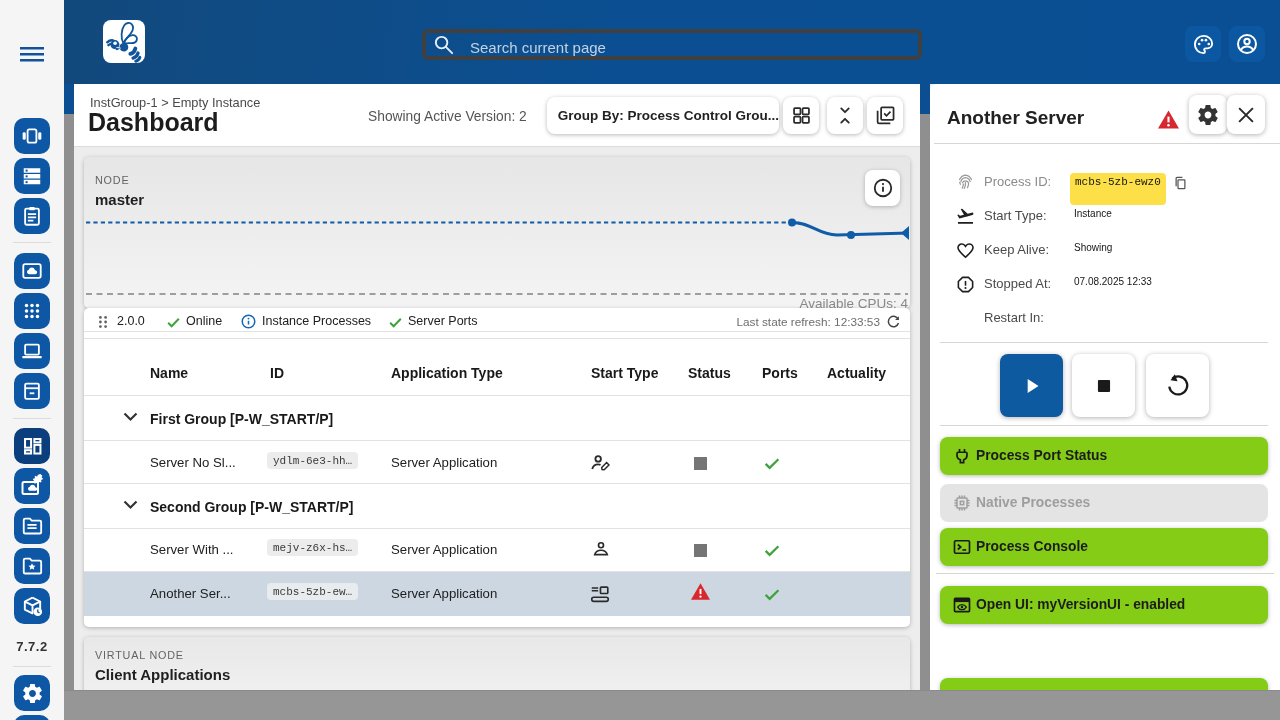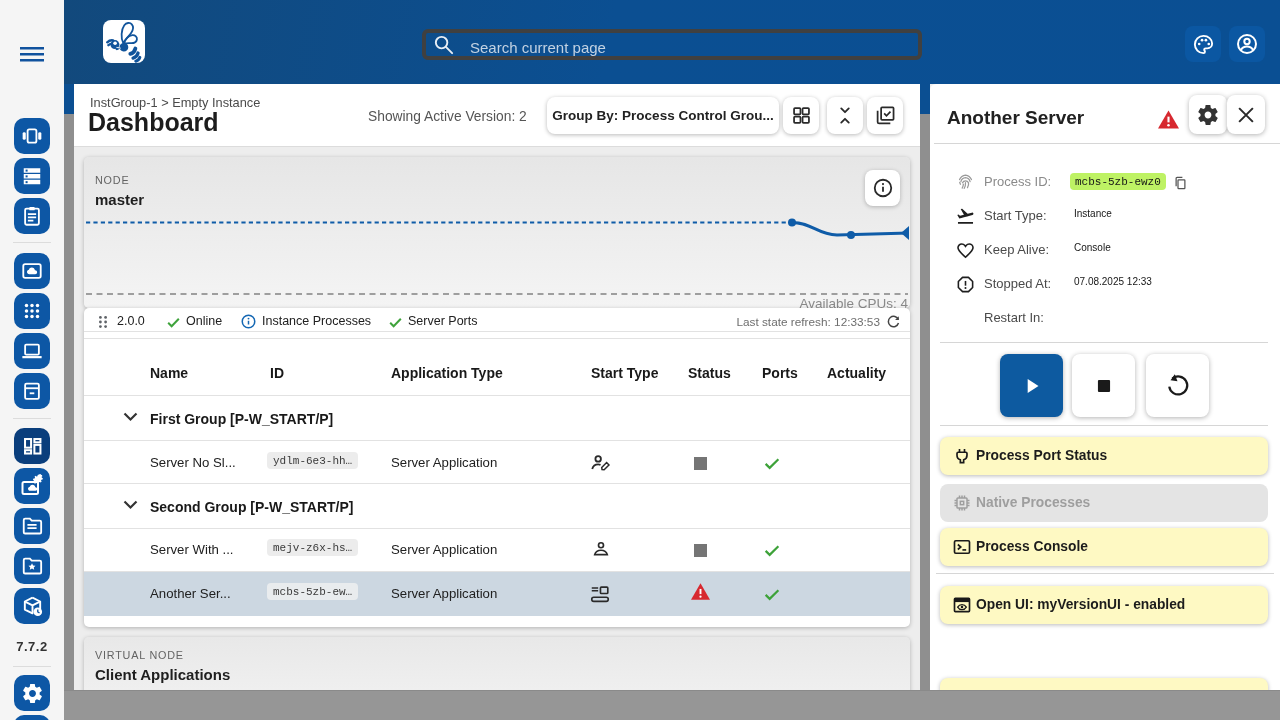--- a/index.html
+++ b/index.html
@@ -23,21 +23,21 @@
   
   .vstrip { top:84px; width:10px; height:636px; background:#8f8f8f; }
   .vstrip::before { content:""; position:absolute; left:0; top:0; width:10px; height:30px; background:#0b4f92; }
   #hbar { left:64px; top:690px; width:1216px; height:30px; background:#969696; border-top:1px solid #8a8a8a; }
 
   
   #mainheader { left:74px; top:84px; width:846px; height:63px; background:#fff; border-bottom:1px solid #dcdcdc; }
   #crumb { left:90px; top:95px; font-size:12.8px; color:#4a4a4a; }
   #title { left:88px; top:108px; font-size:25px; font-weight:bold; color:#1c1c1c; }
   #showver { left:368px; top:109px; font-size:13.8px; color:#555; }
-  #groupby { left:547px; top:97px; width:232px; height:37px; background:#fff; border-radius:8px; box-shadow:0 1px 4px rgba(0,0,0,.28); font-size:13.5px; font-weight:600; color:#222; text-align:center; line-height:37px; }
+  #groupby { left:547px; top:97px; width:232px; height:37px; background:#fff; border-radius:8px; box-shadow:0 1px 4px rgba(0,0,0,.28); font-size:13.5px; font-weight:600; color:#222; text-align:right; line-height:37px; }
   .hd-btn { top:97px; width:36px; height:37px; background:#fff; border-radius:8px; box-shadow:0 1px 4px rgba(0,0,0,.28); display:flex; align-items:center; justify-content:center; }
 
   
   #mainbg { left:74px; top:147px; width:846px; height:543px; background:#ededed; }
   .card { position:absolute; left:10px; width:826px; border-radius:5px; box-shadow:0 1px 4px rgba(0,0,0,.25); }
   #card1 { top:10px; height:151px; background:linear-gradient(#e6e6e6,#f4f4f4); }
   #cardtable { top:161px; height:319px; background:#fff; }
   #card3 { top:490px; height:80px; background:linear-gradient(#e8e8e8,#f3f3f3); }
   .nodelabel { font-size:10.8px; color:#636363; letter-spacing:.8px; }
   .nodename { font-size:15px; font-weight:bold; color:#1f1f1f; }
@@ -55,21 +55,21 @@
   .grouptext { position:absolute; font-size:14px; font-weight:bold; color:#191919; }
 
   
   #panel { left:930px; top:84px; width:350px; height:636px; background:#fff; border-radius:6px 0 0 0; }
   #ptitle { left:17px; top:23px; font-size:19px; font-weight:bold; color:#212121; }
   .p-btn { position:absolute; top:11px; width:38px; height:39px; background:#fff; border-radius:8px; box-shadow:0 1px 5px rgba(0,0,0,.3); display:flex; align-items:center; justify-content:center; }
   .prow-icon { position:absolute; left:26px; width:19px; height:19px; }
   .prow-label { position:absolute; left:54px; font-size:13px; color:#4a4a4a; }
   .prow-value { position:absolute; left:144px; font-size:10px; color:#161616; }
   .pdivider { position:absolute; left:0; width:350px; height:1px; background:#d6d6d6; }
-  .act-btn { position:absolute; left:10px; width:328px; height:38px; background:#fef9c3; border-radius:8px; box-shadow:0 1px 4px rgba(0,0,0,.28); font-size:13.8px; font-weight:bold; color:#1c1c1c; line-height:38px; padding-left:36px; }
+  .act-btn { position:absolute; left:10px; width:328px; height:38px; background:#84cc16; border-radius:8px; box-shadow:0 1px 4px rgba(0,0,0,.28); font-size:13.8px; font-weight:bold; color:#1c1c1c; line-height:38px; padding-left:36px; }
   .act-icon { position:absolute; left:12px; top:9px; width:20px; height:20px; }
   .ctrl-btn { position:absolute; top:270px; width:63px; height:63px; border-radius:8px; background:#fff; box-shadow:0 1px 5px rgba(0,0,0,.3); display:flex; align-items:center; justify-content:center; }
 </style>
 </head>
 <body>
 
 <div id="topbar" class="abs"></div>
 <div id="logo" class="abs">
   <svg width="42" height="43" viewBox="0 0 42 43">
     <g fill="none" stroke="#11549b" stroke-width="1.8">
@@ -422,37 +422,37 @@
       <g fill="none" stroke="#9a9a9a" stroke-width="1.6" stroke-linecap="round">
         <path d="M4.5 9.6A9.3 9.3 0 0112 3.9a9.3 9.3 0 017.5 5.7"></path>
         <path d="M6.2 12.1A6.8 6.8 0 0112 7.2a6.8 6.8 0 015.8 4.9"></path>
         <path d="M8.2 13.6a4.2 4.2 0 017.6 0c.4 2.1-.2 4.4-1.3 6.2"></path>
         <path d="M12 13.4c.2 2.8-.4 5.2-1.7 7.2"></path>
         <path d="M9.3 15.2c0 2-.5 3.7-1.5 5.1"></path>
         <path d="M5.6 15.5a13 13 0 01-.9-2.3"></path>
       </g>
     </svg>
   <div class="prow-label" style="top:90px; color:#8a8a8a;">Process ID:</div>
-  <div class="prow-value" style="left:140px; top:89px; font-family:'Liberation Mono',monospace; font-size:11px; background:#bef264; border-radius:4px; padding:3px 5px 2px;">mcbs-5zb-ewz0</div>
+  <div class="prow-value" style="left:140px; top:89px; font-family:'Liberation Mono',monospace; font-size:11px; background:#fde047; border-radius:4px; padding:3px 5px 17px;">mcbs-5zb-ewz0</div>
   <svg class="abs" style="left:243px; top:91px;" width="15" height="16" viewBox="0 0 24 24">
       <rect x="8" y="7" width="11" height="14" rx="1" fill="none" stroke="#555" stroke-width="2"></rect>
       <path d="M5 17V4.5C5 3.7 5.7 3 6.5 3H15" fill="none" stroke="#555" stroke-width="2"></path>
     </svg>
 
   <svg class="prow-icon" style="top:123px;" width="21" height="21" viewBox="0 0 24 24">
       <path d="M2.5 19h19v2h-19zM22 8.3c-.23-.86-1.11-1.37-1.97-1.14l-5.31 1.42-6.9-6.43-1.93.51 4.14 7.17-4.97 1.33-1.97-1.54-1.45.39 2.59 4.49s7.12-1.9 16.57-4.43c.89-.25 1.43-1.11 1.2-1.77z" fill="#1e1e1e"></path>
     </svg>
   <div class="prow-label" style="top:124px;">Start Type:</div>
   <div class="prow-value" style="top:124px;">Instance</div>
 
   <svg class="prow-icon" style="top:157px;" width="21" height="21" viewBox="0 0 24 24">
       <path d="M12 20.5l-1.5-1.35C5.4 14.6 2.5 11.9 2.5 8.6 2.5 5.9 4.6 3.8 7.3 3.8c1.5 0 3 .7 3.9 1.8L12 6.7l.8-1.1c.9-1.1 2.4-1.8 3.9-1.8 2.7 0 4.8 2.1 4.8 4.8 0 3.3-2.9 6-8 10.55z" fill="none" stroke="#1e1e1e" stroke-width="2"></path>
     </svg>
   <div class="prow-label" style="top:158px;">Keep Alive:</div>
-  <div class="prow-value" style="top:158px;">Console</div>
+  <div class="prow-value" style="top:158px;">Showing</div>
 
   <svg class="prow-icon" style="top:191px;" width="21" height="21" viewBox="0 0 24 24">
       <path d="M8.27 3h7.46L21 8.27v7.46L15.73 21H8.27L3 15.73V8.27z" fill="none" stroke="#1e1e1e" stroke-width="2" stroke-linejoin="round"></path>
       <path d="M12 7.5v6" stroke="#1e1e1e" stroke-width="2"></path>
       <circle cx="12" cy="16.3" r="1.3" fill="#1e1e1e"></circle>
     </svg>
   <div class="prow-label" style="top:192px;">Stopped At:</div>
   <div class="prow-value" style="top:192px;">07.08.2025 12:33</div>
 
   <div class="prow-label" style="top:226px;">Restart In:</div>

